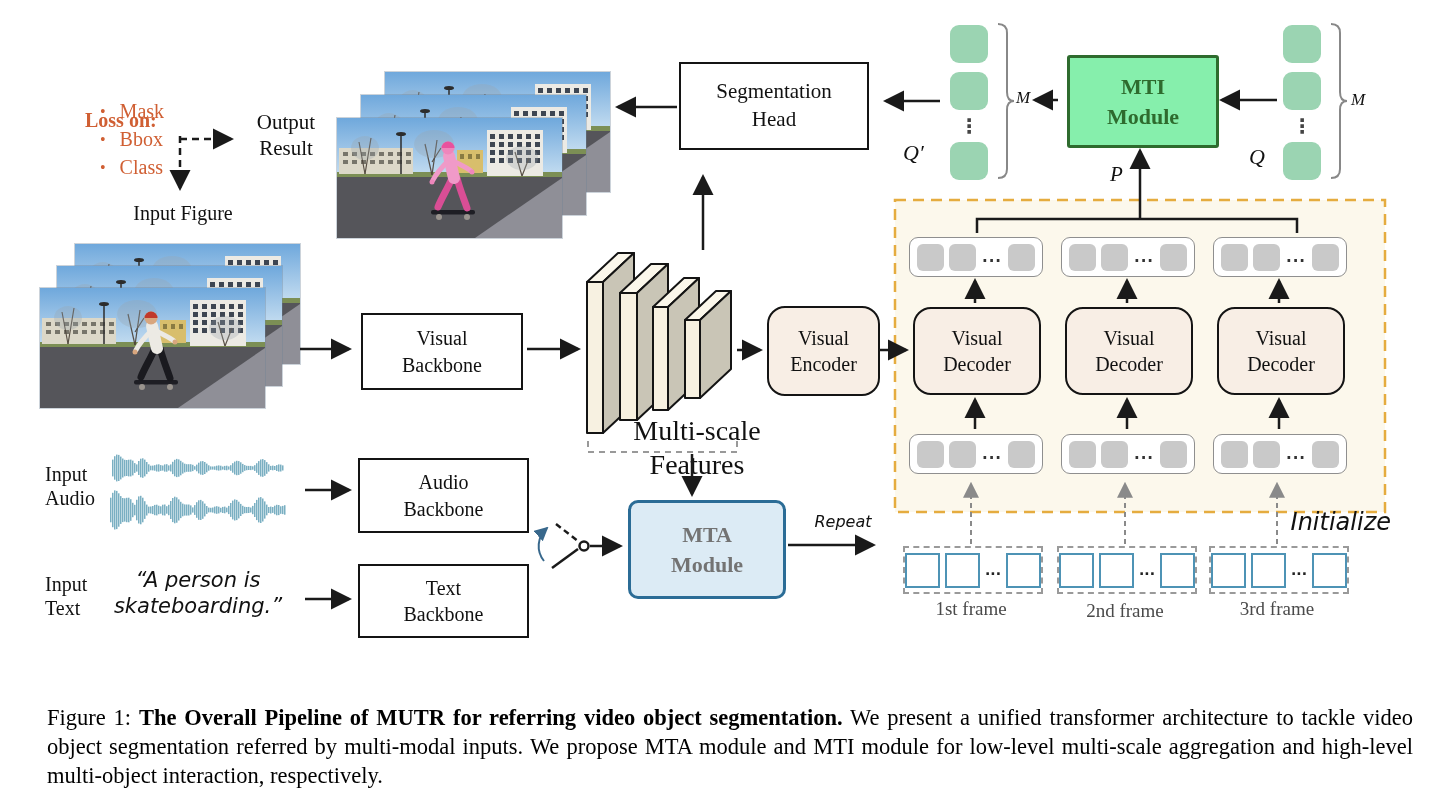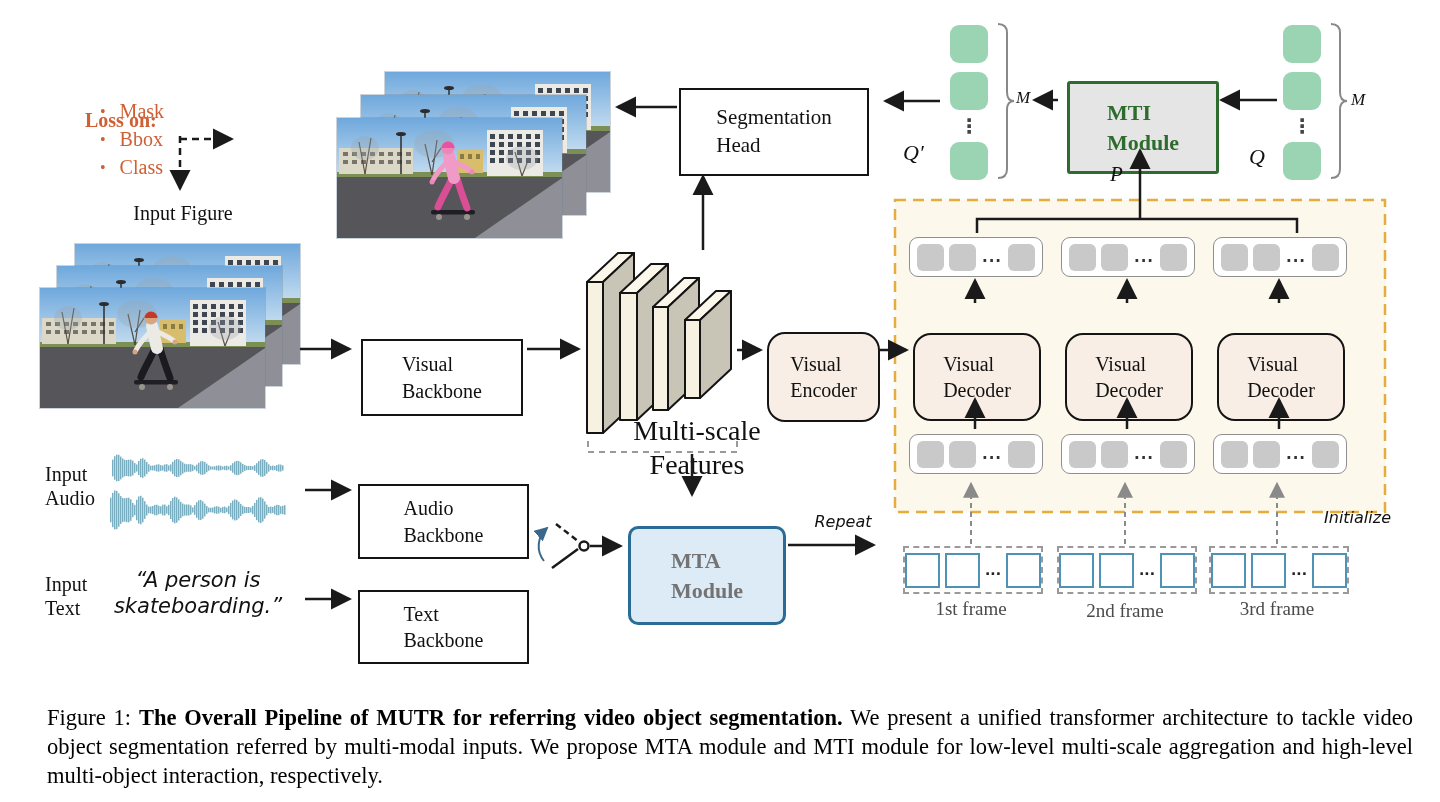--- a/index.html
+++ b/index.html
@@ -6,25 +6,25 @@
   #fig{position:relative;width:1440px;height:802px;background:#fff;overflow:hidden;
        font-family:"Liberation Serif","DejaVu Serif",serif;}
   .layer{position:absolute;left:0;top:0;pointer-events:none;}
   
   .lbl{position:absolute;color:#111;white-space:pre-line;line-height:1.22;}
   .center{text-align:center;}
   .hand{font-family:"DejaVu Sans",sans-serif;font-style:italic;font-weight:500;}
   .math{font-style:italic;font-weight:500;}
   .gray{color:#4a4a4a;}
   
-  .box{position:absolute;display:flex;align-items:center;justify-content:center;
+  .box{position:absolute;display:flex;align-items:center;justify-content:center;text-align:center;
        white-space:pre-line;background:#fff;border:2.5px solid #141414;color:#111;
-       font-size:20px;line-height:1.32;margin-top:26px;}
+       font-size:20px;line-height:1.32;}
   .rounded{border-radius:18px;background:#F8EEE5;}
-  .mti{background:#e5e5e5;border:3px solid #2E6B2E;color:#2E6B2E;font-weight:600;font-size:22px;border-radius:3px;}
+  .mti{background:#86efac;border:3px solid #2E6B2E;color:#2E6B2E;font-weight:600;font-size:22px;border-radius:3px;}
   .mta{background:#DCEBF5;border:3px solid #2B6C96;color:#737373;font-weight:700;font-size:22px;border-radius:10px;}
   
   .loss-title{position:absolute;color:#D05F33;font-weight:600;font-size:20px;margin-top:39px;}
   .loss-item{position:absolute;color:#D05F33;font-size:20px;display:flex;align-items:center;}
   .loss-item .ldot{font-size:16px;margin:0 14px 0 0;}
   
   .trow{position:absolute;width:132px;height:38px;background:#fff;border:1.5px solid #8f8f8f;
         border-radius:9px;display:flex;align-items:center;justify-content:center;gap:5px;}
   .tsq{width:27px;height:27px;background:#C9C9C9;border-radius:6px;}
   .tdots{font:700 15px "DejaVu Sans",sans-serif;color:#333;letter-spacing:1px;margin:0 1px;}
@@ -76,20 +76,22 @@
     </div>
   <div class="loss-item" style="left:100px;top:128px">
       <span class="ldot">•</span>
       <span>Bbox</span>
     </div>
   <div class="loss-item" style="left:100px;top:156px">
       <span class="ldot">•</span>
       <span>Class</span>
     </div>
 
+  <div class="lbl center" style="left:240px;top:110px;width:92px;font-size:21px">Output
+Result</div>
   <div class="lbl center" style="left:126px;top:201px;width:114px;font-size:20px">Input Figure</div>
 
   <div class="frame" style="left:385px;top:72px">
       <svg viewBox="0 0 225 120" preserveAspectRatio="none">
     <defs>
           <linearGradient id="sky0" x1="0" y1="0" x2="0" y2="1">
       <stop offset="0" stop-color="#6FA8DC"></stop>
             <stop offset="1" stop-color="#CBE1F2"></stop>
           </linearGradient>
         </defs>
@@ -892,21 +894,21 @@
       <span class="fsq"></span>
       <span class="fdots">...</span>
       <span class="fsq"></span>
     </div>
 
   <div class="lbl center gray" style="left:916px;top:597px;width:110px;font-size:19px">1st frame</div>
   <div class="lbl center gray" style="left:1070px;top:599px;width:110px;font-size:19px">2nd frame</div>
   <div class="lbl center gray" style="left:1222px;top:597px;width:110px;font-size:19px">3rd frame</div>
 
   <div class="lbl hand" style="left:798px;top:512px;width:90px;text-align:center;font-size:16px;color:#111">Repeat</div>
-  <div class="lbl hand" style="left:1283px;top:508px;width:108px;text-align:right;font-size:16px;color:#111">Initialize</div>
+  <div class="lbl hand" style="left:1283px;top:508px;width:108px;text-align:right;font-size:24px;color:#111">Initialize</div>
 
   <div class="gcol" style="left:950px;top:25px">
     <span class="gsq"></span>
     <span class="gsq"></span>
     <span class="gdots">⋮</span>
     <span class="gsq"></span>
   </div>
   <div class="gcol" style="left:1283px;top:25px">
     <span class="gsq"></span>
     <span class="gsq"></span>

